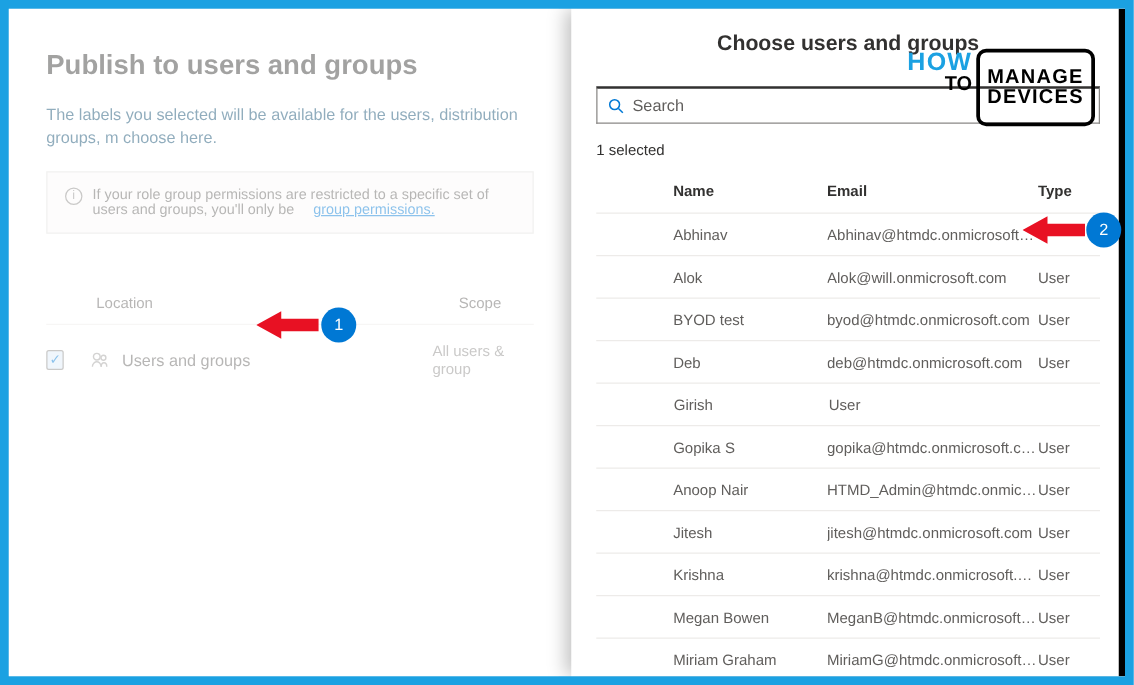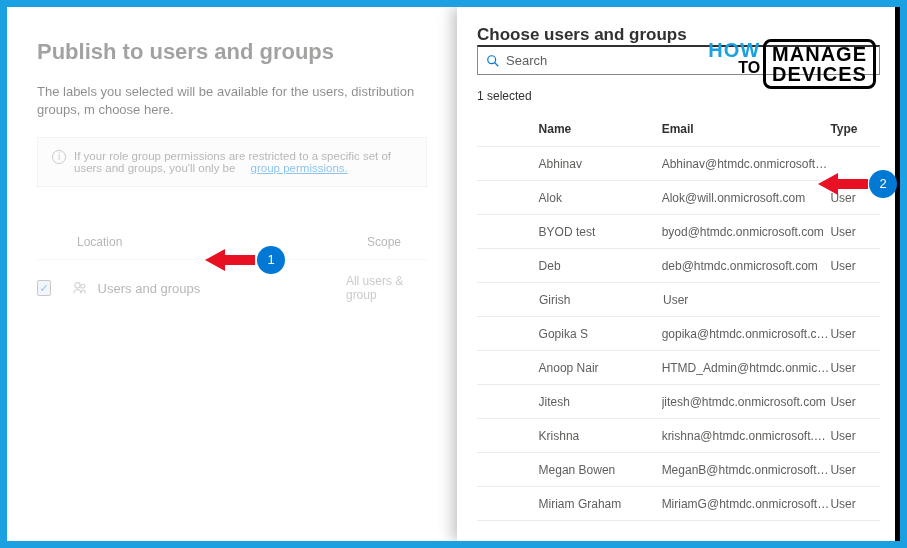--- a/index.html
+++ b/index.html
@@ -37,21 +37,21 @@
     pointer-events: none;
   }
   .left-title {
     font-size: 22px;
     font-weight: 600;
     color: #323130;
     margin-bottom: 18px;
   }
   .left-desc {
     font-size: 13px;
-    color: #000000;
+    color: #0c4a6e;
     line-height: 1.4;
     margin-bottom: 18px;
   }
   .info-box {
     border: 1px solid #e1dfdd;
     background: #faf9f8;
     padding: 12px 14px;
     font-size: 11.5px;
     color: #605e5c;
     display: flex;
@@ -121,20 +121,22 @@
     content: '';
     position: absolute;
     top: 0; right: 0;
     width: 5px; height: 100%;
     background: #000;
   }
   .right-title {
     font-size: 17px;
     font-weight: 600;
     color: #323130;
+    margin-bottom: 24px;
+    text-align: center;
   }
   .search-wrap {
     display: flex;
     align-items: center;
     border: 1px solid #8a8886;
     border-top: 2px solid #323130;
     height: 30px;
     padding: 0 8px;
     margin-bottom: 14px;
   }
@@ -201,22 +203,22 @@
     align-items: flex-start;
     gap: 3px;
   }
   .logo-how { text-align: right; }
   .logo-how .how { font-size: 20px; font-weight: 800; letter-spacing: 1px; }
   .logo-how .h1 { color: #1ba1e2; }
   .logo-how .to { font-size: 16px; font-weight: 800; color: #000; display: block; margin-top: -3px; }
   .logo-md {
     border: 3px solid #000;
     border-radius: 8px;
-    padding: 2px 6px;
-    font-size: 20px;
+    padding: 12px 6px;
+    font-size: 16px;
     font-weight: 900;
     line-height: 1;
     letter-spacing: 1px;
     text-align: left;
   }
 </style>
 </head>
 <body>
 
 <div class="outer">

